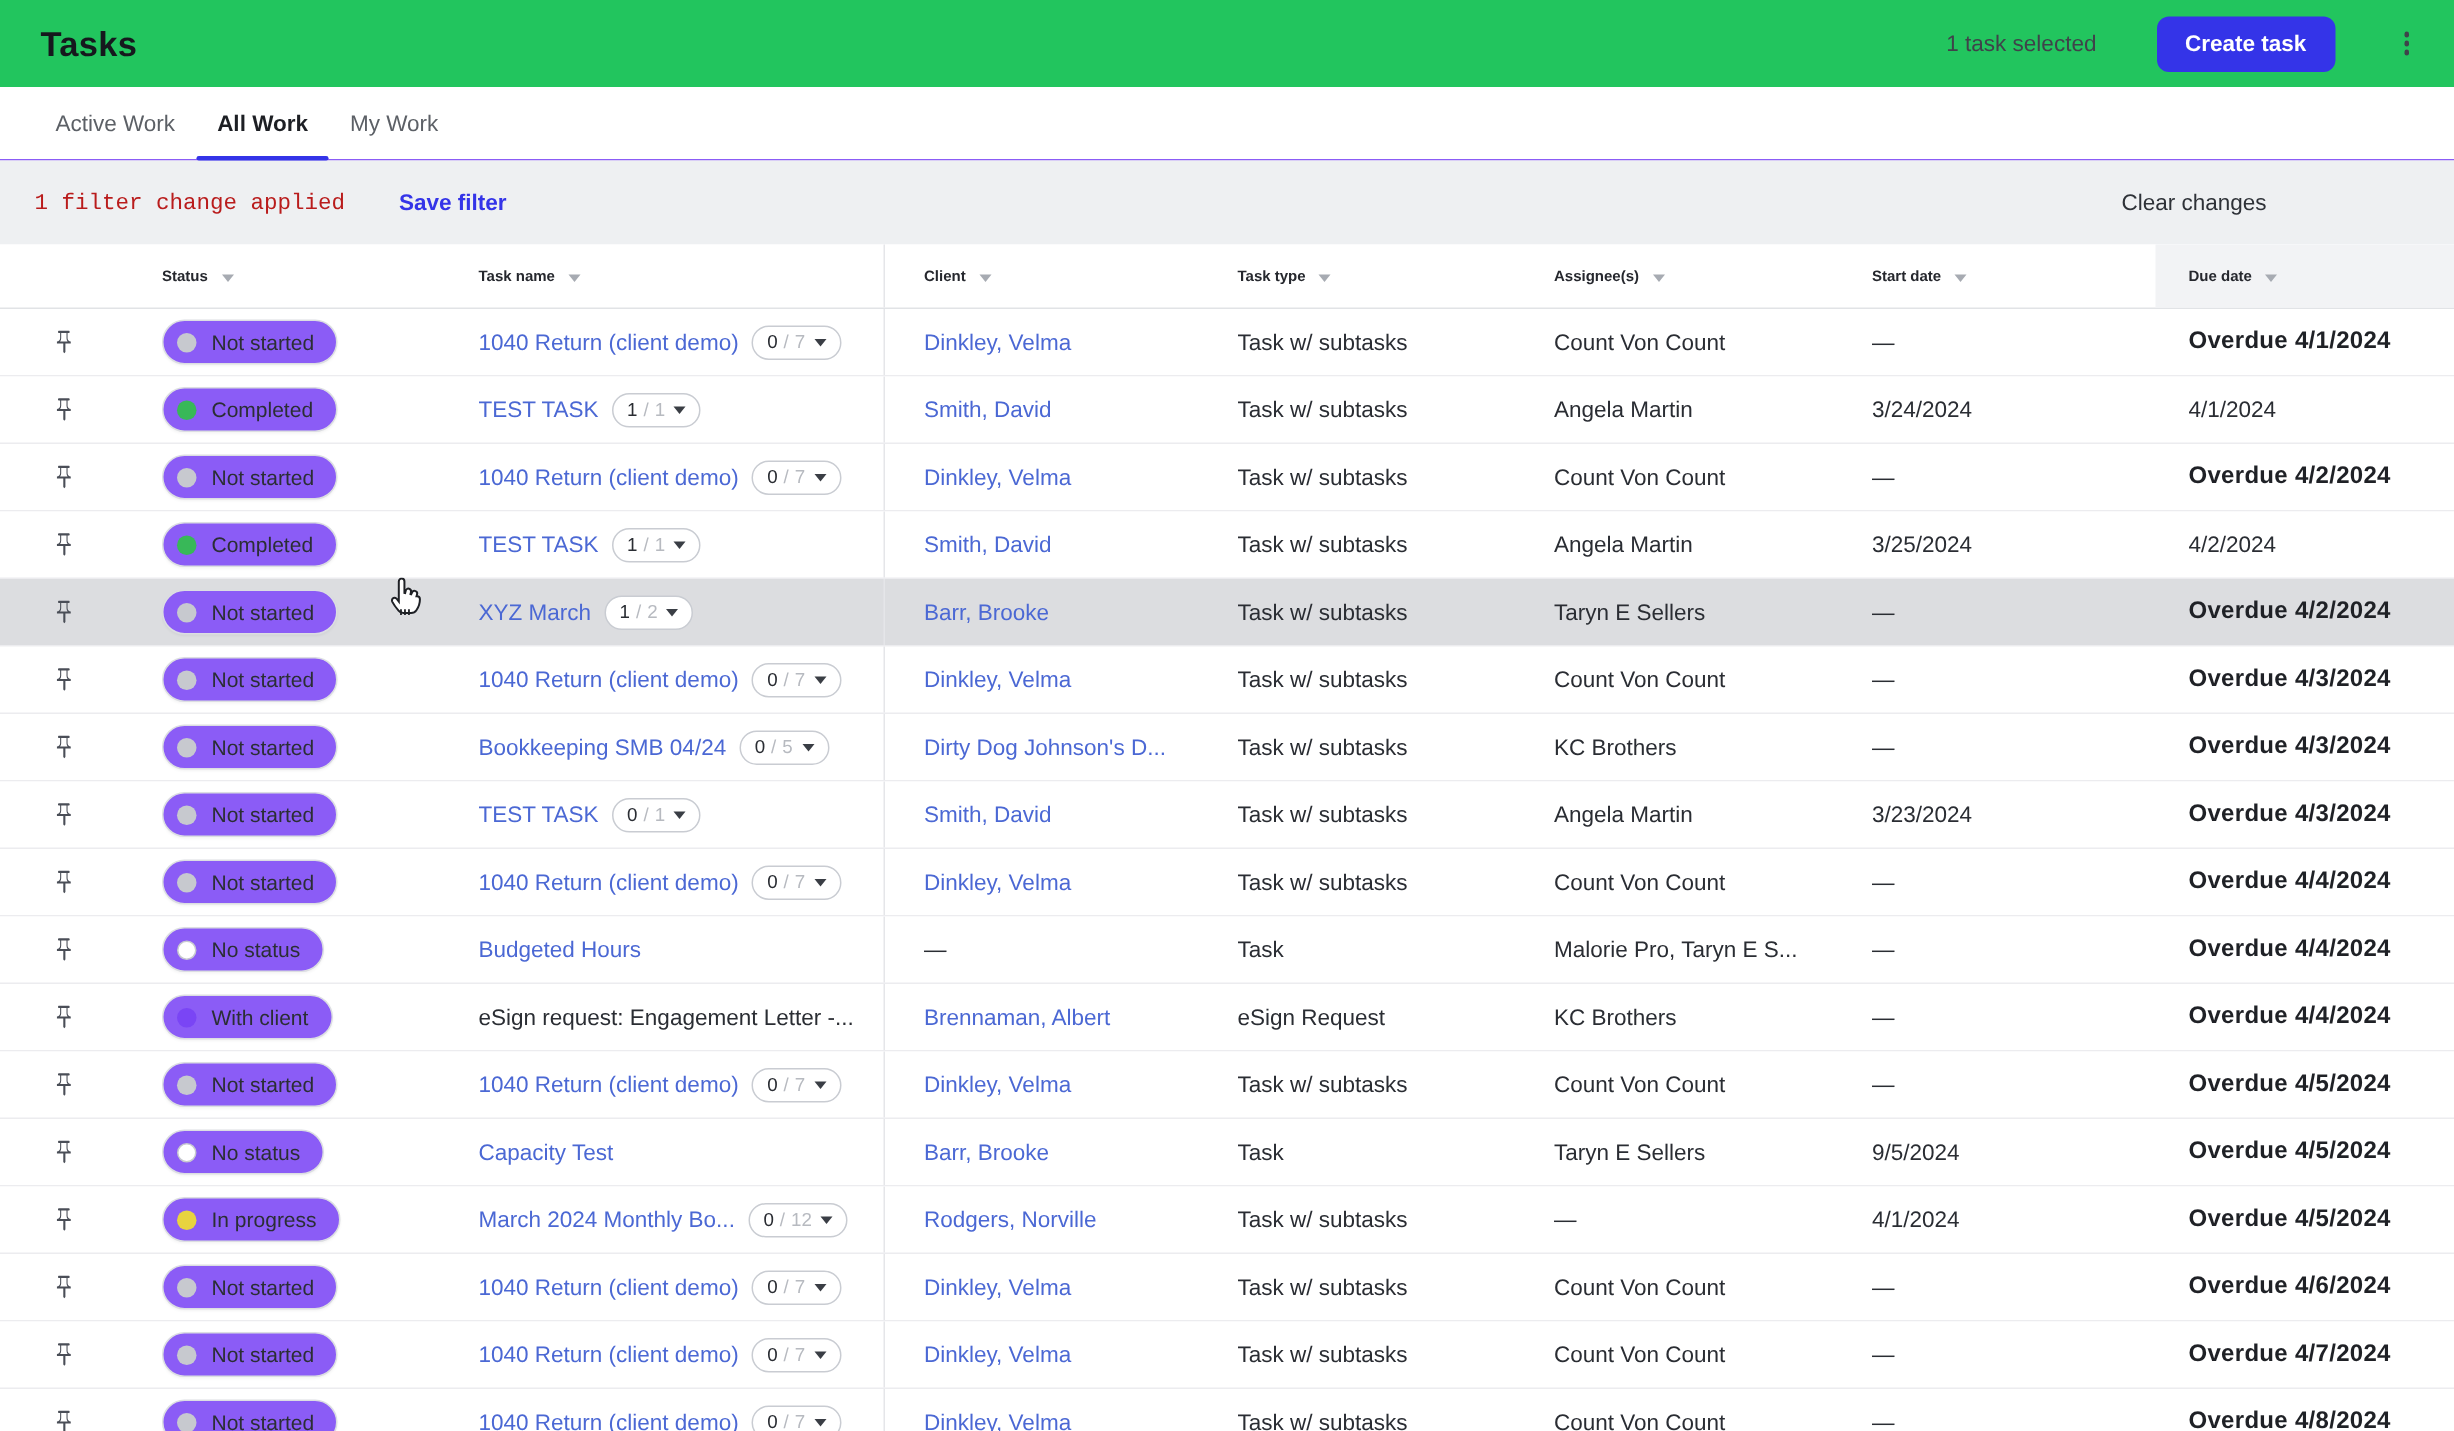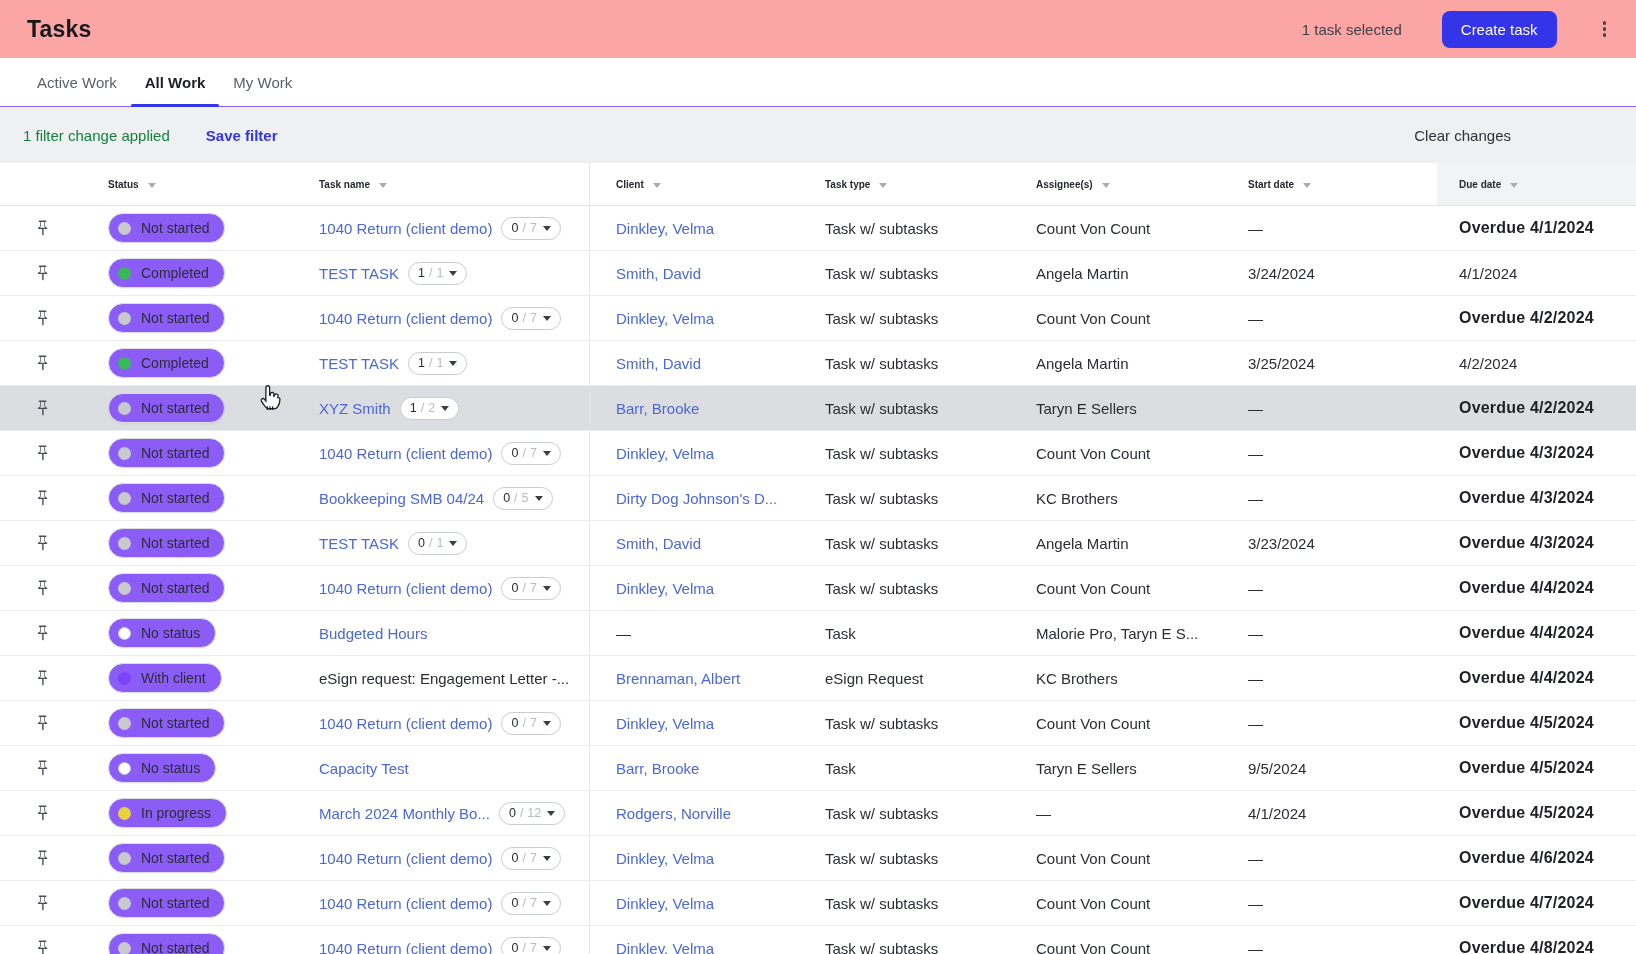--- a/index.html
+++ b/index.html
@@ -2,37 +2,37 @@
 <html><head>
 <meta charset="utf-8">
 <style>
   * { box-sizing: border-box; margin: 0; padding: 0; }
   html, body { width: 1636px; height: 954px; overflow: hidden; }
   body {
     font-family: "Liberation Sans", sans-serif;
     background: #ffffff; color: #2a2d33; position: relative;
   }
   
-  .topbar { height: 58px; display: flex; align-items: center; padding: 0 24px 0 27px; background: #fca5a5; }
+  .topbar { height: 58px; display: flex; align-items: center; padding: 0 24px 0 27px; background: #22c55e; }
   .page-title { font-size: 23px; font-weight: bold; color: #16181d; letter-spacing: .2px; }
   .topbar-right { margin-left: auto; display: flex; align-items: center; gap: 40px; }
   .selection-text { font-size: 15px; color: #3f434a; }
-  .create-btn { background: #3434e8; color: #fff; font-weight: normal; font-size: 15px;
+  .create-btn { background: #3434e8; color: #fff; font-weight: bold; font-size: 15px;
     border: none; border-radius: 8px; padding: 10px 19px; cursor: pointer; font-family: inherit; }
   .kebab { display: flex; flex-direction: column; gap: 2.5px; padding: 5px 6px; cursor: pointer; }
   .kebab i { width: 3.5px; height: 3.5px; border-radius: 50%; background: #3f434a; }
   
   .tabs { display: flex; height: 49px; align-items: stretch; padding-left: 23px; border-bottom: 1px solid #8b5cf6; }
   .tab { padding: 0 14px; font-size: 15px; color: #5c6066; display: flex; align-items: center; position: relative; cursor: pointer; }
   .tab.active { color: #1d1f24; font-weight: bold; }
   .tab.active::after { content: ""; position: absolute; left: 0; right: 0; bottom: -1px; height: 3.5px;
     background: #3434e8; border-radius: 3px; }
   
   .filterbar { height: 56px; background: #eef0f2; display: flex; align-items: center; padding: 0 24px 0 23px; font-size: 15px; }
-  .filter-status { color: #15803d; }
+  .filter-status { color: #b91c1c; font-family: Liberation Mono, monospace; }
   .save-filter { color: #3434e8; font-weight: bold; margin-left: 36px; cursor: pointer; }
   .clear-changes { margin-left: auto; margin-right: 101px; color: #2e3238; cursor: pointer; }
   
   .grid-cols { display: grid; grid-template-columns: 108px 211px 271px 235px 211px 212px 189px 240px; }
   .thead { height: 43px; align-items: center; border-bottom: 1px solid #e1e3e6;
     font-weight: bold; font-size: 10px; color: #26282e; background: #fff; }
   .th { display: flex; align-items: center; gap: 9px; height: 100%; }
   .th-task { border-right: 1px solid #e5e6e9; }
   .th-client { padding-left: 26px; }
   .th-due { background: #f2f3f5; padding-left: 22px; }
@@ -255,21 +255,21 @@
           </svg>
       </span>
     </div>
     <div class="cell c-status">
       <span class="badge">
         <span class="dot" style="background: rgb(199, 201, 207);"></span>
         <span class="badge-label">Not started</span>
       </span>
     </div>
     <div class="cell c-task">
-      <a class="task-name">XYZ Smith</a>
+      <a class="task-name">XYZ March</a>
       <span class="chip">
         <span class="n">1</span>
           <span class="sl">/</span>
           <span class="d">2</span>
         <span class="chip-caret"></span>
       </span>
     </div>
     <div class="cell c-client"><a class="client-name">Barr, Brooke</a></div>
     <div class="cell c-type">Task w/ subtasks</div>
     <div class="cell c-assignee">Taryn E Sellers</div>

